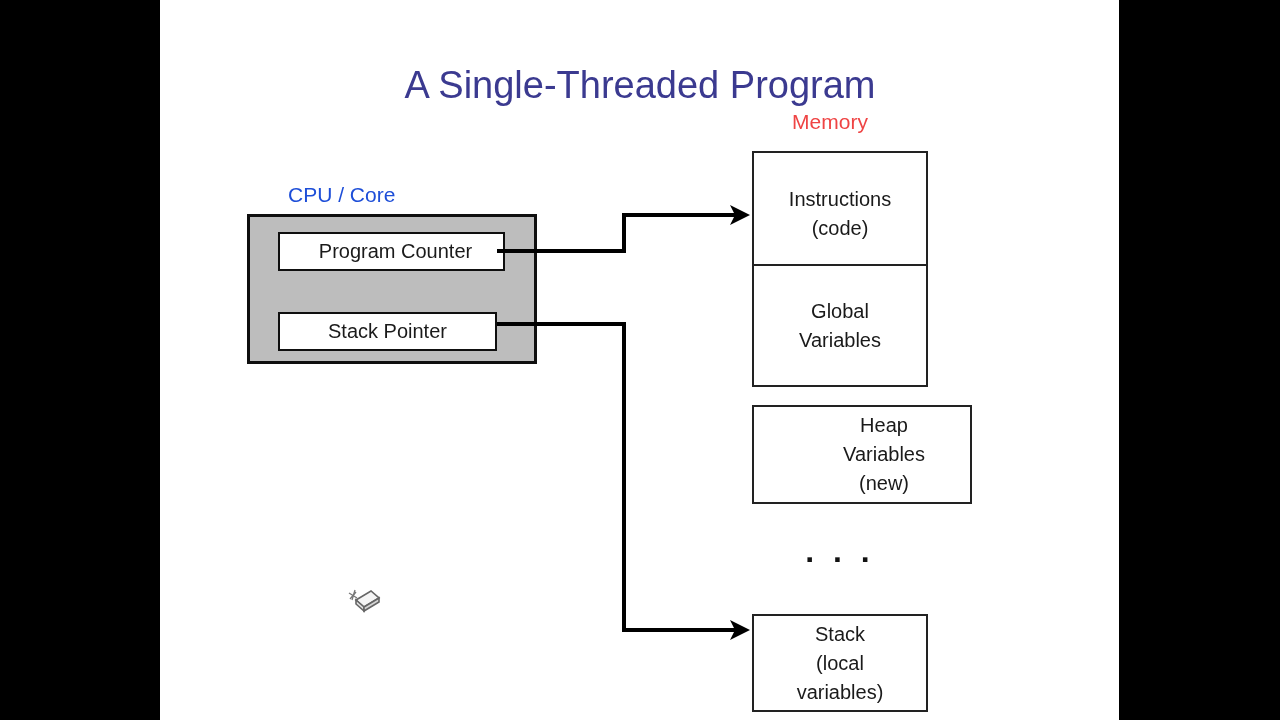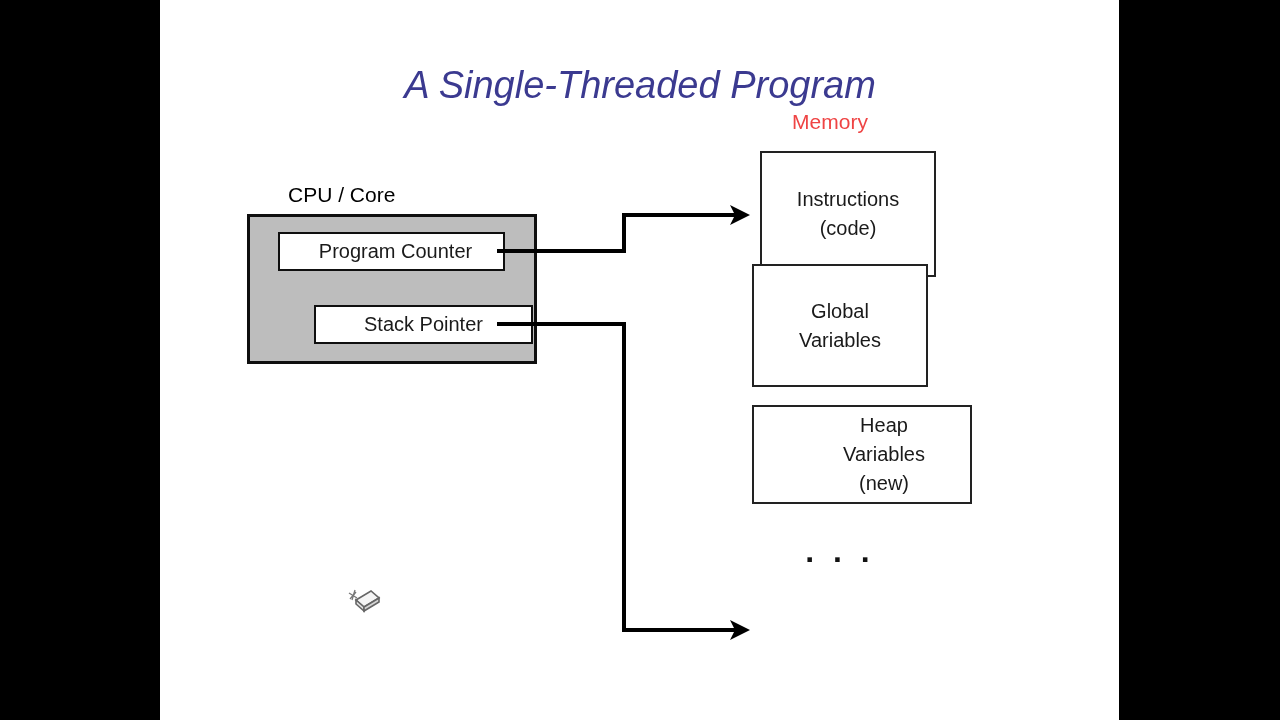--- a/index.html
+++ b/index.html
@@ -10,49 +10,48 @@
     color:#1a1a1a;
   }
   .letterbox{position:absolute;top:0;height:720px;background:#000;}
   #bar-left{left:0;width:160px;}
   #bar-right{left:1119px;width:161px;}
 
   #slide-title{
     position:absolute;left:160px;top:64px;width:960px;
     text-align:center;font-size:38px;letter-spacing:0px;
     color:#3b3a90;
-    font-style:italic;
   }
   #memory-label{
     position:absolute;left:742px;top:110px;width:176px;
     text-align:center;font-size:21px;color:#ef4444;
   }
   #cpu-label{
-    position:absolute;left:288px;top:183px;font-size:21px;color:#000000;
+    position:absolute;left:288px;top:183px;font-size:21px;color:#1d4ed8;
   }
   #cpu-box{
     position:absolute;left:247px;top:214px;width:284px;height:144px;
     background:#bdbdbd;border:3px solid #0f0f0f;
   }
   .register-box{
     position:absolute;left:278px;width:215px;height:35px;
     background:#ffffff;border:2px solid #0f0f0f;
     display:flex;align-items:center;justify-content:center;
     font-size:20px;
   }
   #program-counter-box{top:232px;padding-left:8px;}
-  #stack-pointer-box{top:305px;margin-left:36px;}
+  #stack-pointer-box{top:312px;}
 
   .mem-box{
     position:absolute;left:752px;width:172px;
     background:#ffffff;border:2px solid #222;
     display:flex;flex-direction:column;align-items:center;justify-content:center;
     font-size:20px;line-height:29px;text-align:center;
   }
-  #mem-instructions{top:151px;height:122px;margin-left:8px;}
+  #mem-instructions{top:151px;height:122px;}
   #mem-divider{
     position:absolute;left:752px;top:277px;width:176px;height:5px;
     background:#555555;
   }
   #mem-global{top:264px;height:119px;}
   #mem-heap{top:405px;height:95px;padding-left:44px;}
   #mem-ellipsis{
     position:absolute;left:752px;top:533px;width:176px;
     text-align:center;font-size:32px;font-weight:bold;letter-spacing:5px;
     color:#111;
@@ -99,20 +98,25 @@
   </div>
 
   <div id="mem-heap" class="mem-box">
     <span>Heap</span>
     <span>Variables</span>
     <span>(new)</span>
   </div>
 
   <div id="mem-ellipsis">. . .</div>
 
+  <div id="mem-stack" class="mem-box">
+    <span>Stack</span>
+    <span>(local</span>
+    <span>variables)</span>
+  </div>
 
   <svg id="arrow-layer" viewBox="0 0 1280 720" xmlns="http://www.w3.org/2000/svg">
 
     <polyline points="497,251 624,251 624,215 736,215" fill="none" stroke="#000" stroke-width="4"></polyline>
     <polygon points="750,215 730,205 735,215 730,225" fill="#000"></polygon>
 
     <polyline points="497,324 624,324 624,630 736,630" fill="none" stroke="#000" stroke-width="4"></polyline>
     <polygon points="750,630 730,620 735,630 730,640" fill="#000"></polygon>
   </svg>
 

